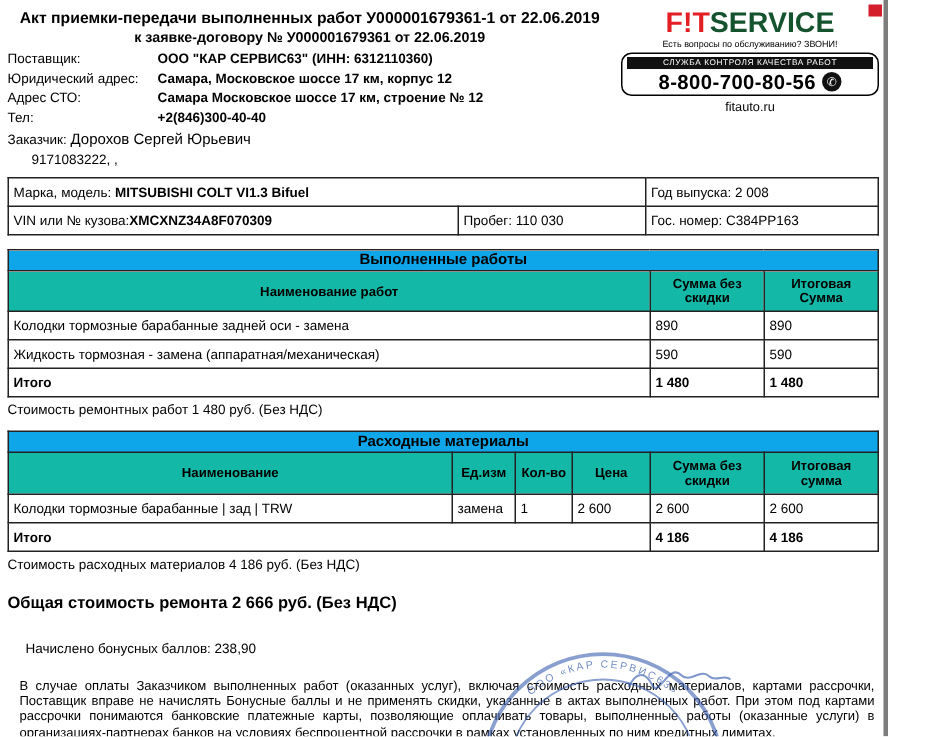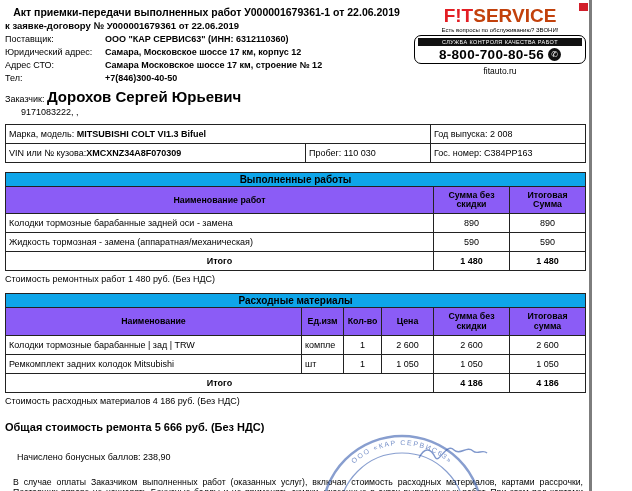--- a/index.html
+++ b/index.html
@@ -5,55 +5,55 @@
   html,body{margin:0;padding:0;background:#fff;}
   .page{position:relative;width:592px;height:491px;background:#fff;overflow:hidden;
         font-family:"Liberation Sans", sans-serif;color:#000;box-sizing:border-box;
         padding:6px 6px 0 5px;}
   .right-edge{position:absolute;right:0;top:0;width:3px;height:100%;background:#7d7d7d;}
   .corner-dot{position:absolute;right:4px;top:3px;width:9px;height:8px;background:#d21f2b;}
 
   .top{display:flex;align-items:flex-start;}
   .left-col{flex:1;min-width:0;padding-right:6px;}
   .t1{font-weight:bold;font-size:10.5px;text-align:center;}
-  .t2{font-weight:bold;font-size:9.5px;margin-top:2px;}
+  .t2{font-weight:bold;font-size:9.5px;text-align:center;margin-top:2px;}
   .kv{display:flex;font-size:9px;margin-top:3px;}
   .kv:first-of-type{margin-top:7px;}
   .kv .lbl{width:100px;flex:none;}
   .kv .val{font-weight:bold;}
 
   .logo{width:172px;flex:none;text-align:center;}
   .brand{font-size:19px;font-weight:bold;line-height:1;}
   .brand .fit{color:#e31e24;}
-  .brand .svc{color:#c2410c;font-weight:bold;}
+  .brand .svc{color:#14532d;font-weight:bold;}
   .tagline{font-size:6px;margin-top:2px;white-space:nowrap;}
   .qbox{border:1.5px solid #000;border-radius:7px;padding:2px 3px 1px;margin-top:2px;}
   .qbar{background:#111;color:#fff;font-size:5.5px;padding:1px 2px;letter-spacing:.4px;}
   .phone-row{display:flex;align-items:center;justify-content:center;gap:4px;margin-top:1px;}
   .phone-num{font-size:13.5px;font-weight:bold;letter-spacing:.3px;}
   .phone-ic{width:13px;height:13px;border-radius:50%;background:#111;color:#fff;font-size:8px;
             display:flex;align-items:center;justify-content:center;flex:none;}
   .site{font-size:8.5px;margin-top:2px;}
 
   .cust{margin-top:5px;font-size:9px;}
-  .cust .nm{font-weight:bold;font-size:15px;}
+  .cust .nm{font-weight:normal;font-size:10px;}
   .cust-phone{font-size:9px;margin-top:2px;padding-left:16px;}
 
   table{border-collapse:collapse;width:100%;table-layout:fixed;}
   td{border:1px solid #222;padding:4px 3px;font-size:9px;overflow:hidden;white-space:nowrap;
      text-overflow:clip;vertical-align:middle;}
   .veh{margin-top:7px;}
   .veh td .v{font-weight:bold;}
   .veh td .vn{font-weight:normal;}
 
   .tbl{margin-top:9px;}
   .bar{background:#0ea5e9;font-weight:bold;text-align:center;font-size:10px;padding:1px;}
-  .head td{background:#8b5cf6;font-weight:bold;text-align:center;font-size:8.8px;white-space:normal;line-height:1.05;}
+  .head td{background:#14b8a6;font-weight:bold;text-align:center;font-size:8.8px;white-space:normal;line-height:1.05;}
   td.l{text-align:left;}
-  td.r{text-align:center;}
+  td.r{text-align:left;}
   td.b{font-weight:bold;}
   .tfoot{font-size:9px;margin:3px 2px 0 0;}
 
   .grand{font-size:11px;font-weight:bold;margin-top:15px;}
   .bonus{font-size:9px;margin-top:19px;margin-left:12px;}
   .legal{font-size:8.7px;text-align:justify;line-height:1.18;margin:15px 3px 0 8px;}
   .recs{margin-top:13px;}
   .recs .content{font-size:9px;height:14px;}
 
   .stamp{position:absolute;left:315px;top:424px;pointer-events:none;}
@@ -75,21 +75,21 @@
       <div class="kv">
         <span class="lbl">Юридический адрес:</span>
         <span class="val">Самара, Московское шоссе 17 км, корпус 12</span>
       </div>
       <div class="kv">
         <span class="lbl">Адрес СТО:</span>
         <span class="val">Самара Московское шоссе 17 км, строение № 12</span>
       </div>
       <div class="kv">
         <span class="lbl">Тел:</span>
-        <span class="val">+7(846)300-40-50</span>
+        <span class="val">+2(846)300-40-40</span>
       </div>
     </div>
 
     <div class="logo">
       <div class="brand"><span class="fit">F!T</span><span class="svc">SERVICE</span></div>
       <div class="tagline">Есть вопросы по обслуживанию? ЗВОНИ!</div>
       <div class="qbox">
         <div class="qbar">СЛУЖБА КОНТРОЛЯ КАЧЕСТВА РАБОТ</div>
         <div class="phone-row">
           <span class="phone-num">8-800-700-80-56</span>
@@ -175,44 +175,36 @@
       <tr class="head">
         <td>Наименование</td>
         <td>Ед.изм</td>
         <td>Кол-во</td>
         <td>Цена</td>
         <td>Сумма без скидки</td>
         <td>Итоговая сумма</td>
       </tr>
       <tr>
         <td class="l">Колодки тормозные барабанные | зад | TRW</td>
-        <td class="l">компле</td>
+        <td class="l">замена</td>
         <td class="r">1</td>
         <td class="r">2 600</td>
         <td class="r">2 600</td>
         <td class="r">2 600</td>
       </tr>
       <tr>
-        <td class="l">Ремкомплект задних колодок Mitsubishi</td>
-        <td class="l">шт</td>
-        <td class="r">1</td>
-        <td class="r">1 050</td>
-        <td class="r">1 050</td>
-        <td class="r">1 050</td>
-      </tr>
-      <tr>
         <td colspan="4" class="r b">Итого</td>
         <td class="r b">4 186</td>
         <td class="r b">4 186</td>
       </tr>
     </tbody>
   </table>
   <div class="tfoot">Стоимость расходных материалов 4 186 руб. (Без НДС)</div>
 
-  <div class="grand">Общая стоимость ремонта 5 666 руб. (Без НДС)</div>
+  <div class="grand">Общая стоимость ремонта 2 666 руб. (Без НДС)</div>
   <div class="bonus">Начислено бонусных баллов: 238,90</div>
   <div class="legal">В случае оплаты Заказчиком выполненных работ (оказанных услуг), включая стоимость расходных материалов, картами рассрочки, Поставщик вправе не начислять Бонусные баллы и не применять скидки, указанные в актах выполненных работ. При этом под картами рассрочки понимаются банковские платежные карты, позволяющие оплачивать товары, выполненные работы (оказанные услуги) в организациях-партнерах банков на условиях беспроцентной рассрочки в рамках установленных по ним кредитных лимитах.</div>
 
   <table class="tbl recs">
     <tbody>
       <tr>
           <td class="bar">Рекомендации</td>
         </tr>
       <tr>
           <td class="l content">Произвести диагностику ходовой части автомобиля через 10000км пробега</td>

